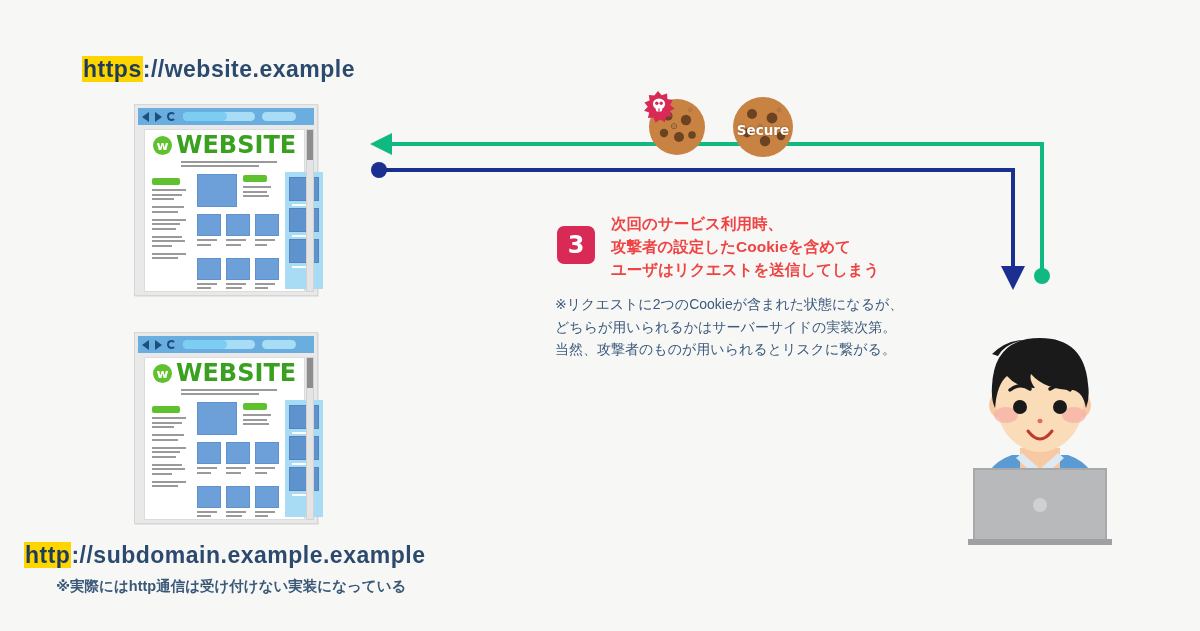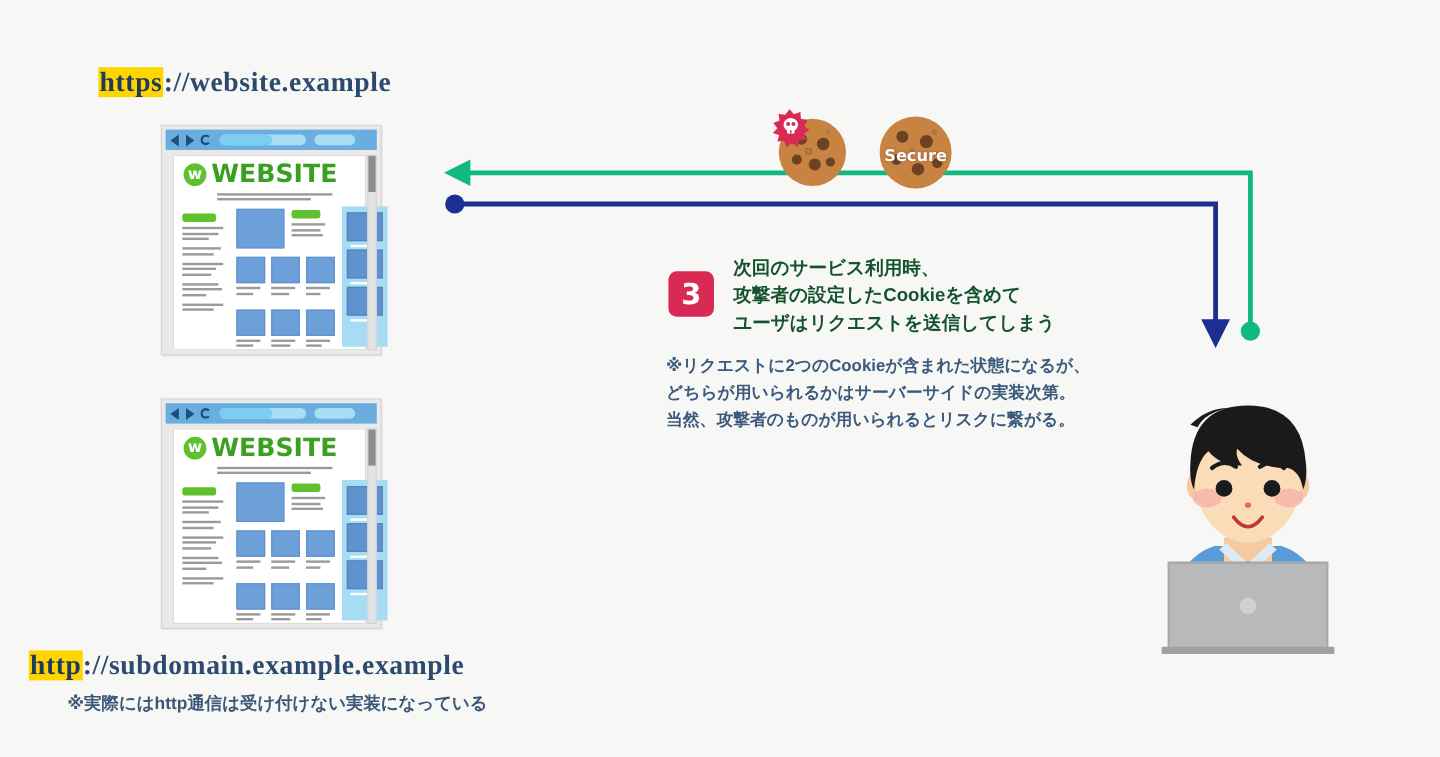--- a/index.html
+++ b/index.html
@@ -6,21 +6,21 @@
   html, body { margin:0; padding:0; }
   body {
     width:1200px; height:631px; position:relative; overflow:hidden;
     background:#f7f7f6;
     font-family:"Liberation Sans","DejaVu Sans",sans-serif;
   }
 
   
   .url {
     position:absolute; white-space:nowrap;
-    font-family:Liberation Serif, serif;
+    font-family:Liberation Sans, sans-serif;
     font-weight:bold; color:#2c4a6e; letter-spacing:0.5px;text-align:center;
   }
   .url .hl { background:#ffd500; color:#1f3b5c; padding:0 1px; }
   #url-top    { left:82px;  top:56px;  font-size:23px; }
   #url-bottom { left:24px;  top:542px; font-size:23px; }
 
   .footnote {
     position:absolute; left:56px; top:577px; font-size:14.5px;
     color:#3a5878; font-weight:bold; white-space:nowrap;
     font-family:"Liberation Sans","DejaVu Sans",sans-serif;
@@ -69,21 +69,21 @@
   }
 
   
   .logo { position:absolute; left:8px; top:6px; display:flex; align-items:center; gap:4px; }
   .logo .mark {
     width:19px; height:19px; border-radius:50%; background:#5fc12e;
     color:#fff; font-weight:bold; font-size:13px; line-height:19px;
     text-align:center; font-family:"DejaVu Sans",sans-serif;
   }
   .logo .word {
-    font-size:21px; font-weight:bold; color:#3aa020; letter-spacing:0px;
+    font-size:24px; font-weight:bold; color:#3aa020; letter-spacing:0px;
     font-family:"DejaVu Sans",sans-serif; line-height:19px;
   }
   .tagline { position:absolute; left:36px; top:29px; }
   .tagline i, .gline i { display:block; background:#9a9a9a; height:2px; margin:2px 0; }
 
   .col-left  { position:absolute; left:7px; top:48px; width:40px; }
   .col-mid   { position:absolute; left:52px; top:44px; width:82px; }
   .col-right { position:absolute; left:140px; top:42px; width:38px;
                background:#a8dcf5; bottom:2px; padding:5px 4px; }
 
@@ -110,26 +110,26 @@
     text-shadow:0 0 2px rgba(90,50,20,.6);
   }
   .badge-box {
     position:absolute; left:557px; top:226px; width:38px; height:38px;
     background:#d82a55; border-radius:7px;
     color:#fff; font-size:24px; font-weight:bold; line-height:38px;
     text-align:center; font-family:"DejaVu Sans",sans-serif;
   }
   #step-text {
     position:absolute; left:611px; top:212px; width:400px;
-    color:#14532d; font-size:15.5px; font-weight:bold; line-height:23px;
+    color:#ef4444; font-size:15.5px; font-weight:bold; line-height:23px;
     white-space:pre-line;
   }
   #note-text {
     position:absolute; left:555px; top:293px; width:420px;
-    color:#3c5a7c; font-size:14px; font-weight:bold; line-height:22.5px;
+    color:#3c5a7c; font-size:14px; font-weight:normal; line-height:22.5px;
     white-space:pre-line;
   }
 
   
   #person { position:absolute; left:960px; top:305px; width:160px; height:240px; }
 </style>
 </head>
 <body style="background: rgb(247, 247, 246);">
 
 <div class="url" id="url-top"><span class="hl">https</span><span>://website.example</span></div>

